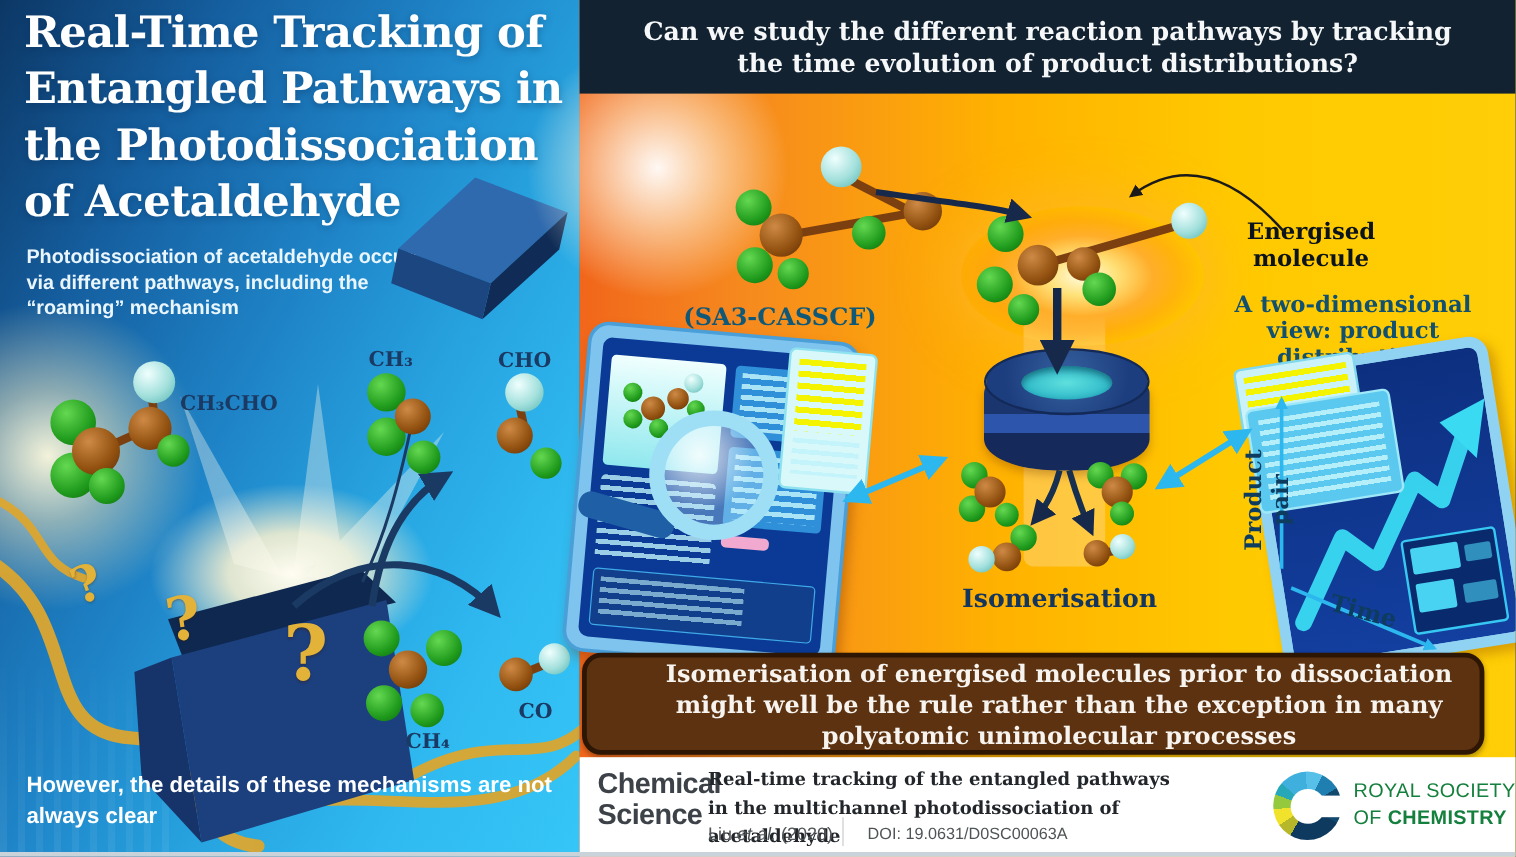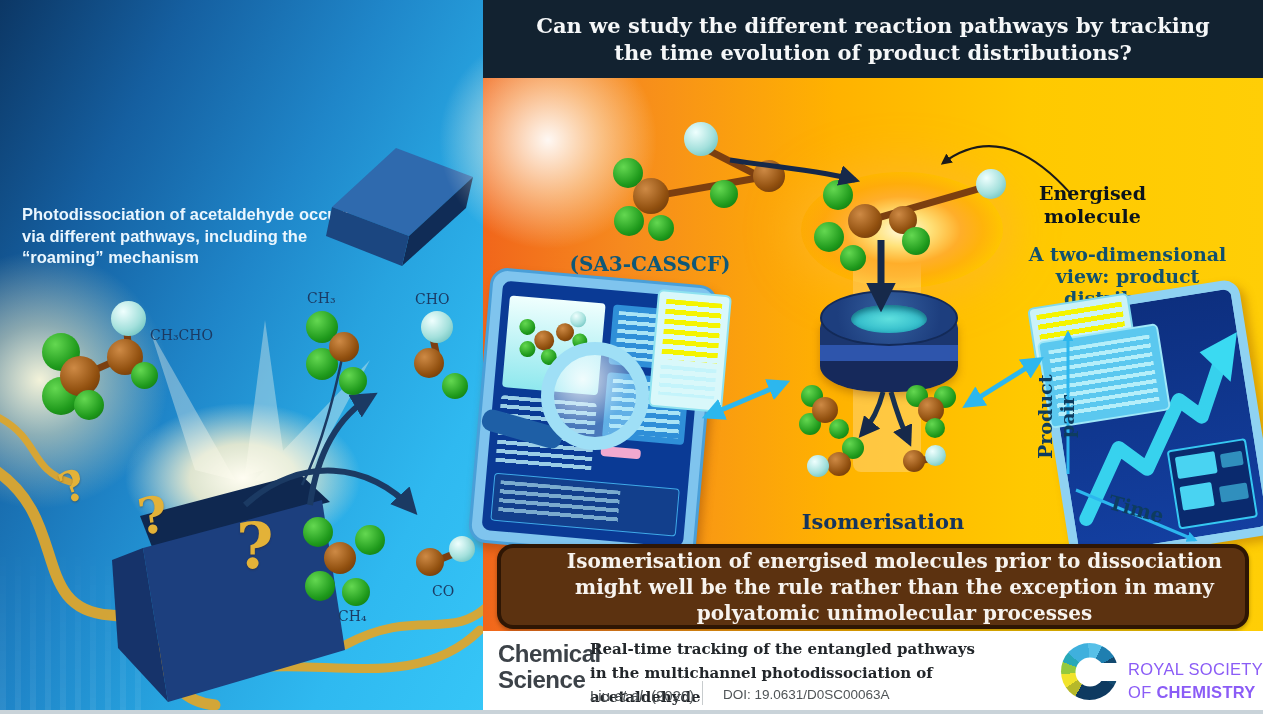--- a/index.html
+++ b/index.html
@@ -10,42 +10,42 @@
 
   
   .left-panel{position:absolute;left:0;top:0;width:483px;height:714px;
     background:linear-gradient(118deg,#0C3765 0%,#155FA0 22%,#1F86C9 45%,#27A3DF 62%,#2FB9F0 80%,#36C6F7 100%);}
   .lp-title{left:20px;top:4px;width:455px;font-weight:700;font-size:36px;line-height:47px;
     color:#FFFFFF;letter-spacing:-0.5px;text-shadow:0 2px 6px rgba(10,40,80,.35);}
   .lp-sub{left:22px;top:204px;width:335px;font-family:"Liberation Sans",sans-serif;
     font-weight:600;font-size:16.5px;line-height:21.5px;color:#EAF6FE;}
   .lp-note{left:22px;top:641px;width:440px;font-family:"Liberation Sans",sans-serif;
     font-weight:600;font-size:18.5px;line-height:26px;color:#FFFFFF;}
-  .mol-label{position:absolute;font-weight:400;font-size:14px;color:#1B3A63;}
+  .mol-label{position:absolute;font-weight:700;font-size:17px;color:#1B3A63;}
   .qmark{position:absolute;font-weight:700;color:#E3B238;text-shadow:0 1px 2px rgba(60,30,0,.35);}
   .flare{position:absolute;border-radius:50%;pointer-events:none;}
   .spectrum{position:absolute;left:0;top:545px;width:150px;height:169px;opacity:.5;
     background:repeating-linear-gradient(90deg,rgba(255,255,255,.14) 0 6px,transparent 6px 15px);
     -webkit-mask-image:linear-gradient(to top,#000,transparent);mask-image:linear-gradient(to top,#000,transparent);}
 
   
   .right-panel{position:absolute;left:483px;top:0;width:780px;height:714px;
     background:linear-gradient(90deg,#F1661B 0%,#F68A1E 18%,#FFB200 45%,#FFC900 70%,#FFCE06 100%);}
   .rp-banner{left:0;top:0;width:780px;height:78px;background:#122230;
     display:flex;align-items:center;justify-content:center;text-align:center;}
   .rp-banner span{font-weight:700;font-size:21px;line-height:27px;color:#F5F7F8;max-width:700px;}
   .rp-sub{left:0;top:88px;width:780px;text-align:center;font-weight:700;font-size:17.5px;color:#1A2838;}
   .rp-theory{left:42px;top:252px;width:250px;text-align:center;font-weight:700;font-size:20px;line-height:24px;color:#0F5878;}
   .rp-energised{left:552px;top:182px;width:115px;text-align:center;font-weight:700;font-size:19px;line-height:23px;color:#0B141C;}
   .rp-twod{left:522px;top:243px;width:245px;text-align:center;font-weight:700;font-size:19px;line-height:22px;color:#11506E;}
   .rp-isom{left:300px;top:486px;width:200px;text-align:center;font-weight:700;font-size:21px;color:#14355E;}
   .rp-ypair{left:551px;top:352px;width:26px;height:130px;writing-mode:vertical-rl;transform:rotate(180deg);
     text-align:center;font-weight:700;font-size:19px;color:#0E3C5F;}
   .rp-time{left:625px;top:497px;transform:rotate(15deg);font-weight:700;font-size:20px;color:#0E3C5F;}
-  .rp-conclusion{left:14px;top:544px;width:752px;height:85px;background:#5C3210;border:4px solid #2E1604;
+  .rp-conclusion{left:2px;top:544px;width:752px;height:85px;background:#5C3210;border:4px solid #2E1604;
     border-radius:16px;display:flex;align-items:center;justify-content:center;text-align:center;box-shadow:0 2px 4px rgba(0,0,0,.3);padding-left:43px;}
   .rp-conclusion span{font-weight:700;font-size:20px;line-height:26px;color:#F7F3EE;max-width:690px;}
 
   
   .orb{left:318px;top:172px;width:202px;height:116px;border-radius:50%;
     background:radial-gradient(closest-side,#FFFBE0 0%,#FFE27A 28%,#FFAE2A 58%,rgba(255,150,30,.35) 80%,rgba(255,150,30,0) 100%);
     box-shadow:0 0 40px 12px rgba(255,180,50,.55);}
   .beam{left:370px;top:232px;width:68px;height:240px;background:rgba(255,225,170,.38);border-radius:8px;}
 
   
@@ -94,35 +94,36 @@
   .ft-journal{left:15px;top:10px;width:115px;font-family:"Liberation Sans",sans-serif;
     font-weight:700;font-size:24px;line-height:26px;color:#3C4248;letter-spacing:-0.5px;}
   .ft-title{left:107px;top:6px;width:394px;font-weight:600;font-size:15px;line-height:24px;color:#22262A;}
   .ft-cite{left:107px;top:56px;font-family:"Liberation Sans",sans-serif;font-size:15px;color:#4F5457;}
   .ft-div{left:219px;top:50px;width:1px;height:24px;background:#C8CCCE;}
   .ft-doi{left:240px;top:56px;font-family:"Liberation Sans",sans-serif;font-size:13.5px;color:#4F5457;}
   .rsc-c{left:578px;top:12px;width:57px;height:57px;border-radius:50%;
     background:conic-gradient(from 120deg,#0E3A60 0 25%,#B6B82A 25% 32%,#F1E32B 32% 40%,#94C93D 40% 47%,#27A8B8 47% 53%,#3FB0DD 53% 66%,#57C0E8 66% 74%,#1F7FB0 74% 83%,#12496F 83% 100%);}
   .rsc-c .hole{position:absolute;left:50%;top:50%;width:29px;height:29px;border-radius:50%;background:#fff;transform:translate(-50%,-50%);}
   .rsc-c .gap{position:absolute;right:-5px;top:50%;width:26px;height:18px;background:#fff;transform:translateY(-50%);}
-  .rsc-text{left:645px;top:27px;font-family:"Liberation Sans",sans-serif;font-size:16.5px;line-height:23px;
-    color:#8b5cf6;letter-spacing:.3px;white-space:nowrap;}
+  .rsc-text{left:645px;top:17px;font-family:"Liberation Sans",sans-serif;font-size:16.5px;line-height:23px;
+    color:#15803d;letter-spacing:.3px;white-space:nowrap;}
   .bottom-strip{left:0;top:710px;width:1263px;height:4px;background:#C9D3D9;z-index:50;}
 </style>
 </head>
 <body>
 
 <div class="canvas">
 
   <section class="left-panel">
 
     <div class="flare abs" style="left:-90px;top:250px;width:260px;height:260px;
          background:radial-gradient(circle,rgba(255,250,220,.95) 0%,rgba(255,240,190,.5) 30%,rgba(255,240,190,0) 70%);"></div>
     <div class="spectrum"></div>
 
+    <div class="lp-title abs">Real-Time Tracking of Entangled Pathways in the Photodissociation of Acetaldehyde</div>
     <div class="lp-sub abs">Photodissociation of acetaldehyde occurs via different pathways, including the “roaming” mechanism</div>
 
     <svg class="abs" style="left:0;top:0;" width="483" height="714" viewBox="0 0 483 714">
       <defs>
         <marker id="ahNavyL" viewBox="0 0 10 10" refX="7.5" refY="5" markerWidth="4.4" markerHeight="4.4" orient="auto-start-reverse">
           <path d="M0,0 L10,5 L0,10 z" fill="#1B3A63"></path>
         </marker>
         <radialGradient id="boxGlow" cx="50%" cy="50%" r="50%">
           <stop offset="0%" stop-color="#FFFDF2" stop-opacity="1"></stop>
           <stop offset="45%" stop-color="#FFF3CF" stop-opacity=".85"></stop>
@@ -205,20 +206,21 @@
     </div>
     <div class="mol-label" style="left:338px;top:608px;">CH₄</div>
 
     <div>
       <span class="bond abs" style="left:430px;top:560px;width:34px;transform:rotate(-22deg);"></span>
       <span class="atom C abs" style="left:416px;top:548px;width:28px;height:28px;"></span>
       <span class="atom O abs" style="left:449px;top:536px;width:26px;height:26px;"></span>
     </div>
     <div class="mol-label" style="left:432px;top:583px;">CO</div>
 
+    <div class="lp-note abs">However, the details of these mechanisms are not always clear</div>
   </section>
 
   <section class="right-panel">
 
     <div class="flare abs" style="left:-45px;top:30px;width:220px;height:220px;
          background:radial-gradient(circle,rgba(255,255,255,.95) 0%,rgba(255,250,230,.5) 35%,rgba(255,250,230,0) 70%);"></div>
 
     <div class="rp-banner abs">
       <span>Can we study the different reaction pathways by tracking the time evolution of product distributions?</span>
     </div>
@@ -369,21 +371,21 @@
     </div>
     <div class="card-cyan-m abs">
       <div class="lines-cyan" style="width:100%;height:100%;opacity:.9;"></div>
     </div>
 
     <div class="rp-theory abs" style="z-index:7;">
       <div>(SA3-CASSCF)</div>
     </div>
     <div class="rp-energised abs">Energised molecule</div>
     <div class="rp-twod abs">A two-dimensional view: product distribution</div>
-    <div class="rp-isom abs" style="z-index:5;margin-top:23px;">Isomerisation</div>
+    <div class="rp-isom abs" style="z-index:5;">Isomerisation</div>
     <div class="rp-ypair abs" style="z-index:5;">Product pair</div>
     <div class="rp-time abs" style="z-index:5;">Time</div>
 
     <div class="rp-conclusion abs" style="z-index:8;">
       <span>Isomerisation of energised molecules prior to dissociation might well be the rule rather than the exception in many polyatomic unimolecular processes</span>
     </div>
 
     <div class="footer abs" style="z-index:9;">
       <div class="ft-journal abs">Chemical Science</div>
       <div class="ft-title abs">Real-time tracking of the entangled pathways in the multichannel photodissociation of acetaldehyde</div>

